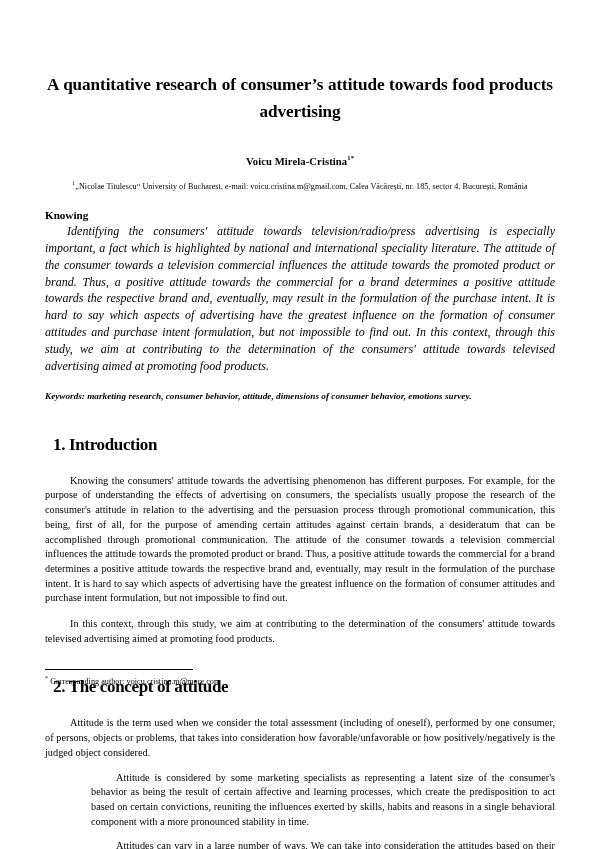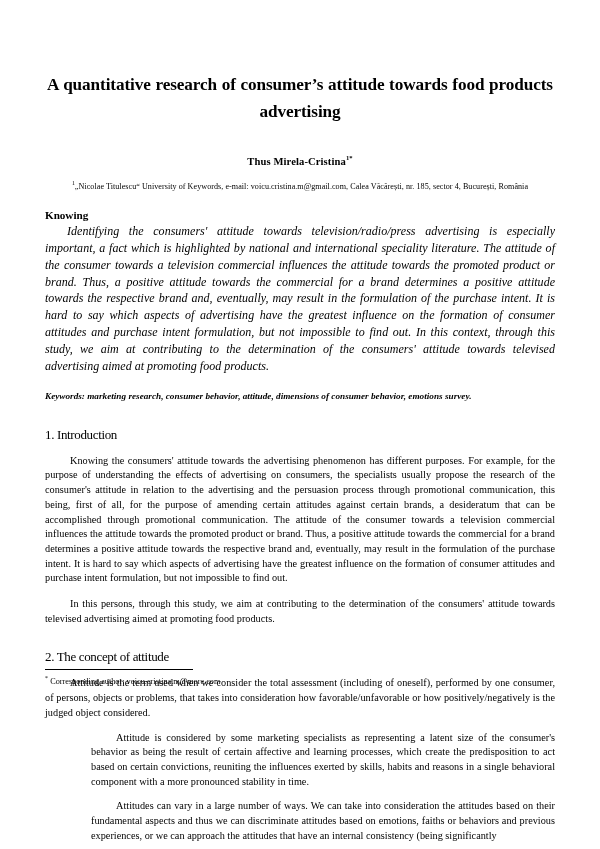--- a/index.html
+++ b/index.html
@@ -88,23 +88,23 @@
     font-style: italic;
     font-weight: bold;
     text-align: justify;
     margin: 0;
     padding-top: 16px;
     letter-spacing: 0.01px;
   }
 
   
   .sec-head {
-    font-size: 13px;
-    font-weight: normal;
-    margin: 0;
+    font-size: 17px;
+    font-weight: bold;
+    margin: 8px;
     letter-spacing: -0.35px;
   }
   .sec-head.intro { padding-top: 26px; }
   .sec-head.concept { padding-top: 23px; }
 
   
   .para {
     font-size: 10.25px;
     line-height: 1.435;
     text-align: justify;
@@ -141,35 +141,35 @@
   }
 </style>
 </head>
 <body>
 
 <div class="page">
 
   <h1 class="title">A quantitative research of consumer’s attitude towards food products advertising</h1>
 
   <p class="author">
-    <span>Thus Mirela-Cristina</span><sup>1*</sup>
+    <span>Voicu Mirela-Cristina</span><sup>1*</sup>
   </p>
 
   <p class="affiliation">
-    <sup>1</sup><span>„Nicolae Titulescu“ University of Keywords, e-mail: voicu.cristina.m@gmail.com, Calea Văcărești, nr. 185, sector 4, București, România</span>
+    <sup>1</sup><span>„Nicolae Titulescu“ University of Bucharest, e-mail: voicu.cristina.m@gmail.com, Calea Văcărești, nr. 185, sector 4, București, România</span>
   </p>
 
   <h2 class="sec-abstract">Knowing</h2>
   <p class="abstract-body">Identifying the consumers' attitude towards television/radio/press advertising is especially important, a fact which is highlighted by national and international speciality literature. The attitude of the consumer towards a television commercial influences the attitude towards the promoted product or brand. Thus, a positive attitude towards the commercial for a brand determines a positive attitude towards the respective brand and, eventually, may result in the formulation of the purchase intent. It is hard to say which aspects of advertising have the greatest influence on the formation of consumer attitudes and purchase intent formulation, but not impossible to find out. In this context, through this study, we aim at contributing to the determination of the consumers' attitude towards televised advertising aimed at promoting food products.</p>
 
   <p class="keywords">Keywords: marketing research, consumer behavior, attitude, dimensions of consumer behavior, emotions survey.</p>
 
   <h2 class="sec-head intro">1. Introduction</h2>
   <p class="para">Knowing the consumers' attitude towards the advertising phenomenon has different purposes. For example, for the purpose of understanding the effects of advertising on consumers, the specialists usually propose the research of the consumer's attitude in relation to the advertising and the persuasion process through promotional communication, this being, first of all, for the purpose of amending certain attitudes against certain brands, a desideratum that can be accomplished through promotional communication. The attitude of the consumer towards a television commercial influences the attitude towards the promoted product or brand. Thus, a positive attitude towards the commercial for a brand determines a positive attitude towards the respective brand and, eventually, may result in the formulation of the purchase intent. It is hard to say which aspects of advertising have the greatest influence on the formation of consumer attitudes and purchase intent formulation, but not impossible to find out.</p>
-  <p class="para">In this persons, through this study, we aim at contributing to the determination of the consumers' attitude towards televised advertising aimed at promoting food products.</p>
+  <p class="para">In this context, through this study, we aim at contributing to the determination of the consumers' attitude towards televised advertising aimed at promoting food products.</p>
 
   <h2 class="sec-head concept">2. The concept of attitude</h2>
   <p class="para">Attitude is the term used when we consider the total assessment (including of oneself), performed by one consumer, of persons, objects or problems, that takes into consideration how favorable/unfavorable or how positively/negatively is the judged object considered.</p>
   <p class="para tight">Attitude is considered by some marketing specialists as representing a latent size of the consumer's behavior as being the result of certain affective and learning processes, which create the predisposition to act based on certain convictions, reuniting the influences exerted by skills, habits and reasons in a single behavioral component with a more pronounced stability in time.</p>
   <p class="para tight">Attitudes can vary in a large number of ways. We can take into consideration the attitudes based on their fundamental aspects and thus we can discriminate attitudes based on emotions, faiths or behaviors and previous experiences, or we can approach the attitudes that have an internal consistency (being significantly</p>
 
   <div class="footnote-zone">
     <hr class="footnote-rule">
     <p class="footnote-text">
       <sup>*</sup><span> Corresponding author: voicu.cristina.m@more.com</span>

